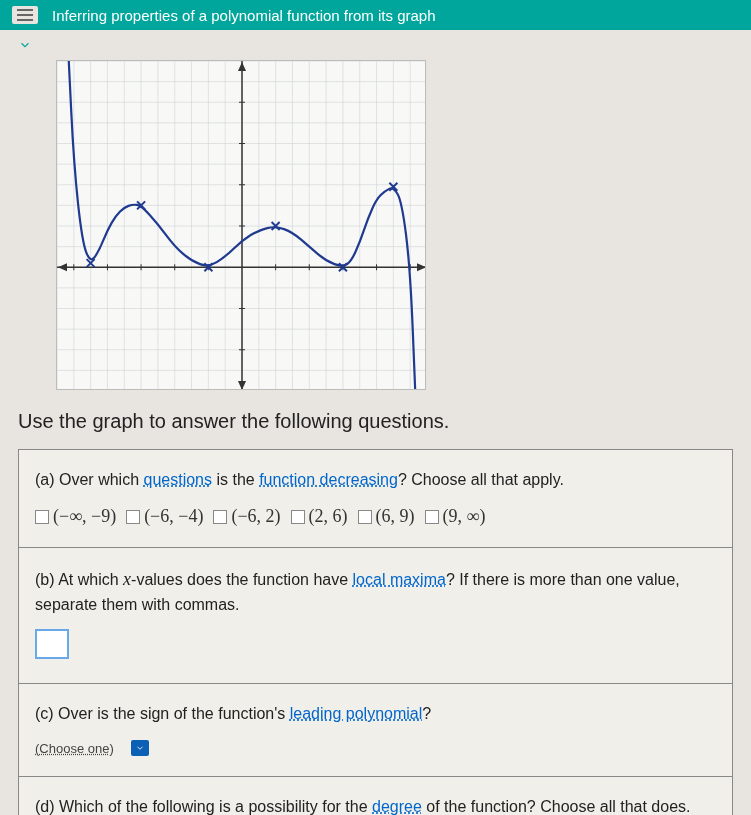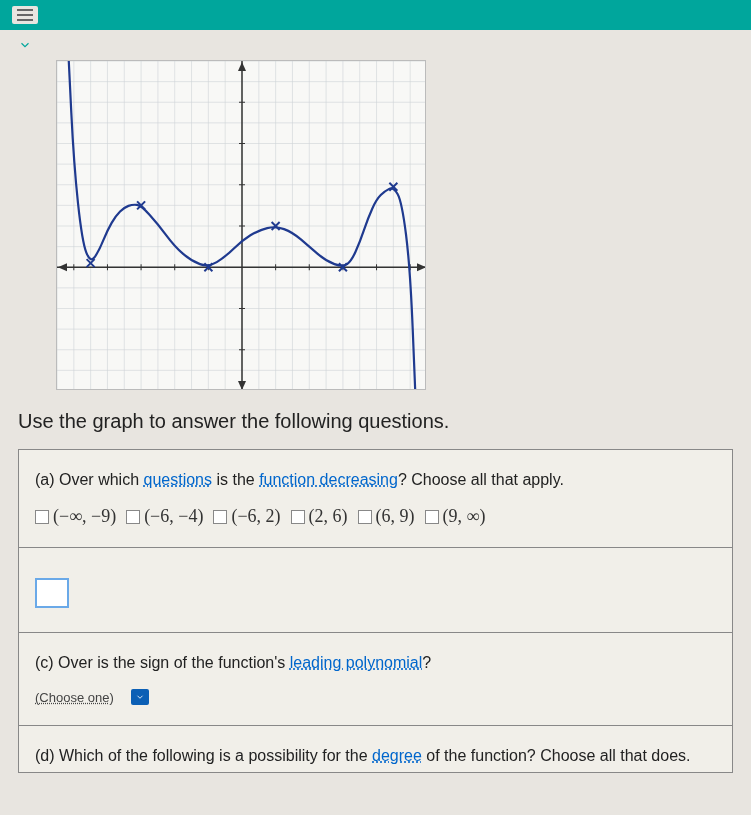--- a/index.html
+++ b/index.html
@@ -84,20 +84,21 @@
 </style>
 </head>
 <body>
 
 <div class="header">
   <div class="menu-btn">
     <span></span>
       <span></span>
       <span></span>
   </div>
+  <span>Inferring properties of a polynomial function from its graph</span>
 </div>
 
 <div class="chev-box">
   <svg viewBox="0 0 24 24">
       <polyline points="6 9 12 15 18 9"></polyline>
     </svg>
 </div>
 
 <div class="graph-wrap">
   <div class="graph-box">
@@ -224,20 +225,24 @@
           <span class="math">(6, 9)</span>
         </div>
         <div class="opt">
           <span class="chk"></span>
           <span class="math">(9, ∞)</span>
         </div>
       </div>
   </div>
 
   <div class="qcell">
+    <div class="qtext">
+      <span>(b)</span>
+      <span>At which </span><span class="math" style="font-style:italic">x</span><span>-values does the function have </span><span class="link">local maxima</span><span>? If there is more than one value, separate them with commas.</span>
+    </div>
     <div class="input-box"></div>
   </div>
 
   <div class="qcell">
     <div class="qtext">
       <span>(c)</span>
       <span>Over is the sign of the function's </span><span class="link">leading polynomial</span><span>?</span>
     </div>
     <div class="select-row">
       <span class="select-label">(Choose one)</span>

